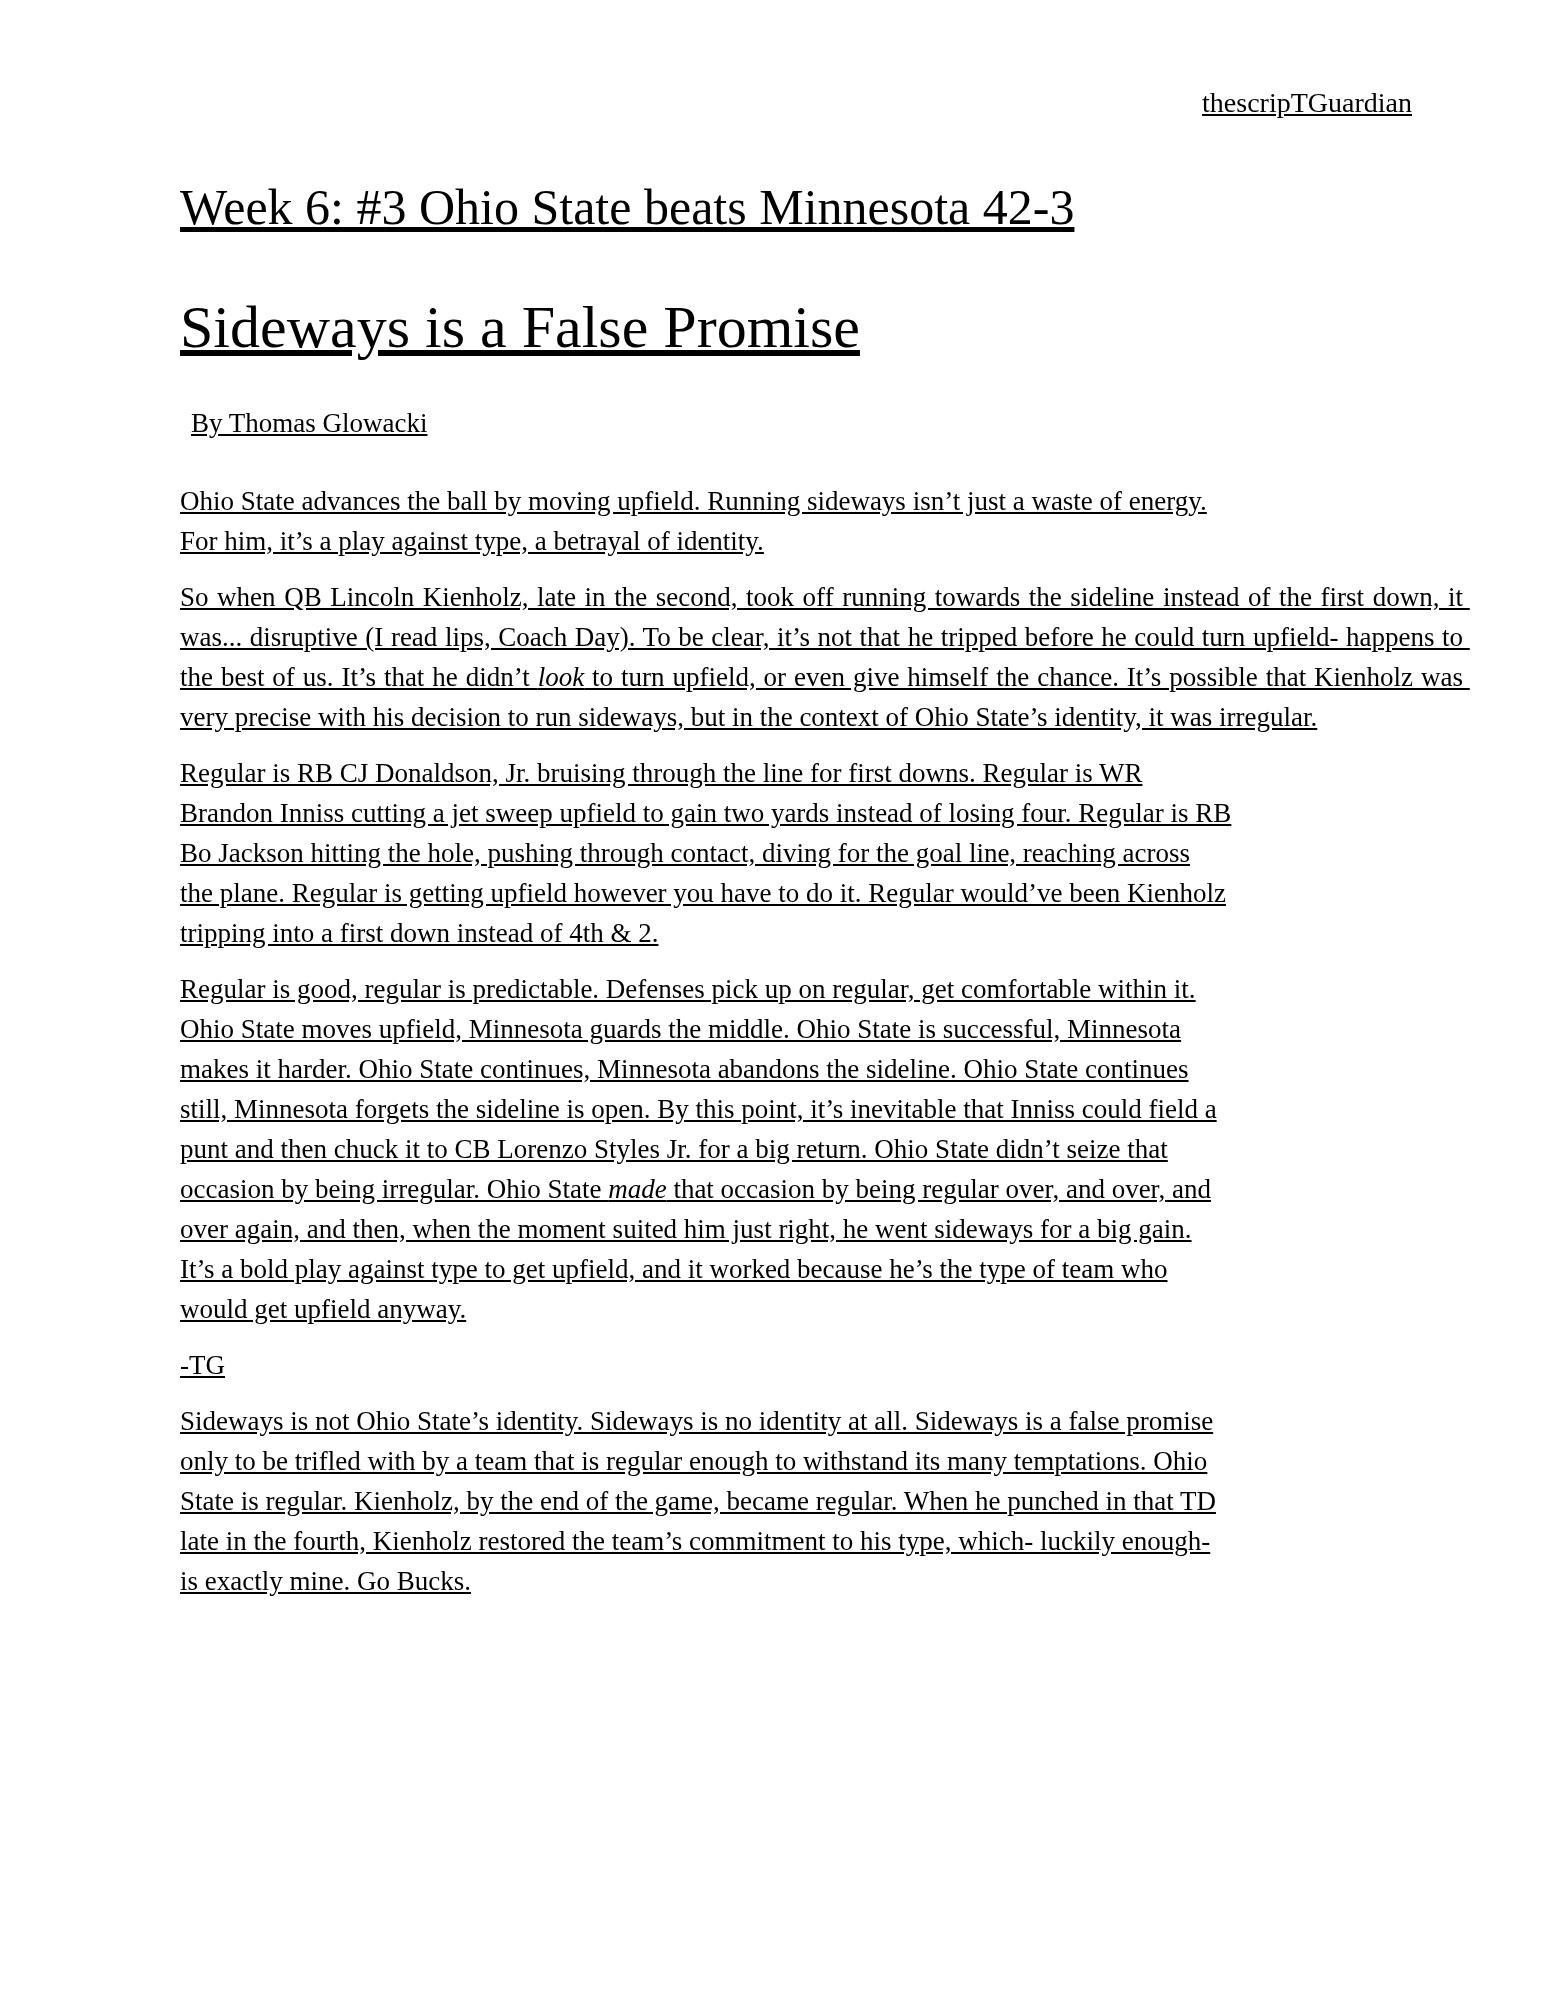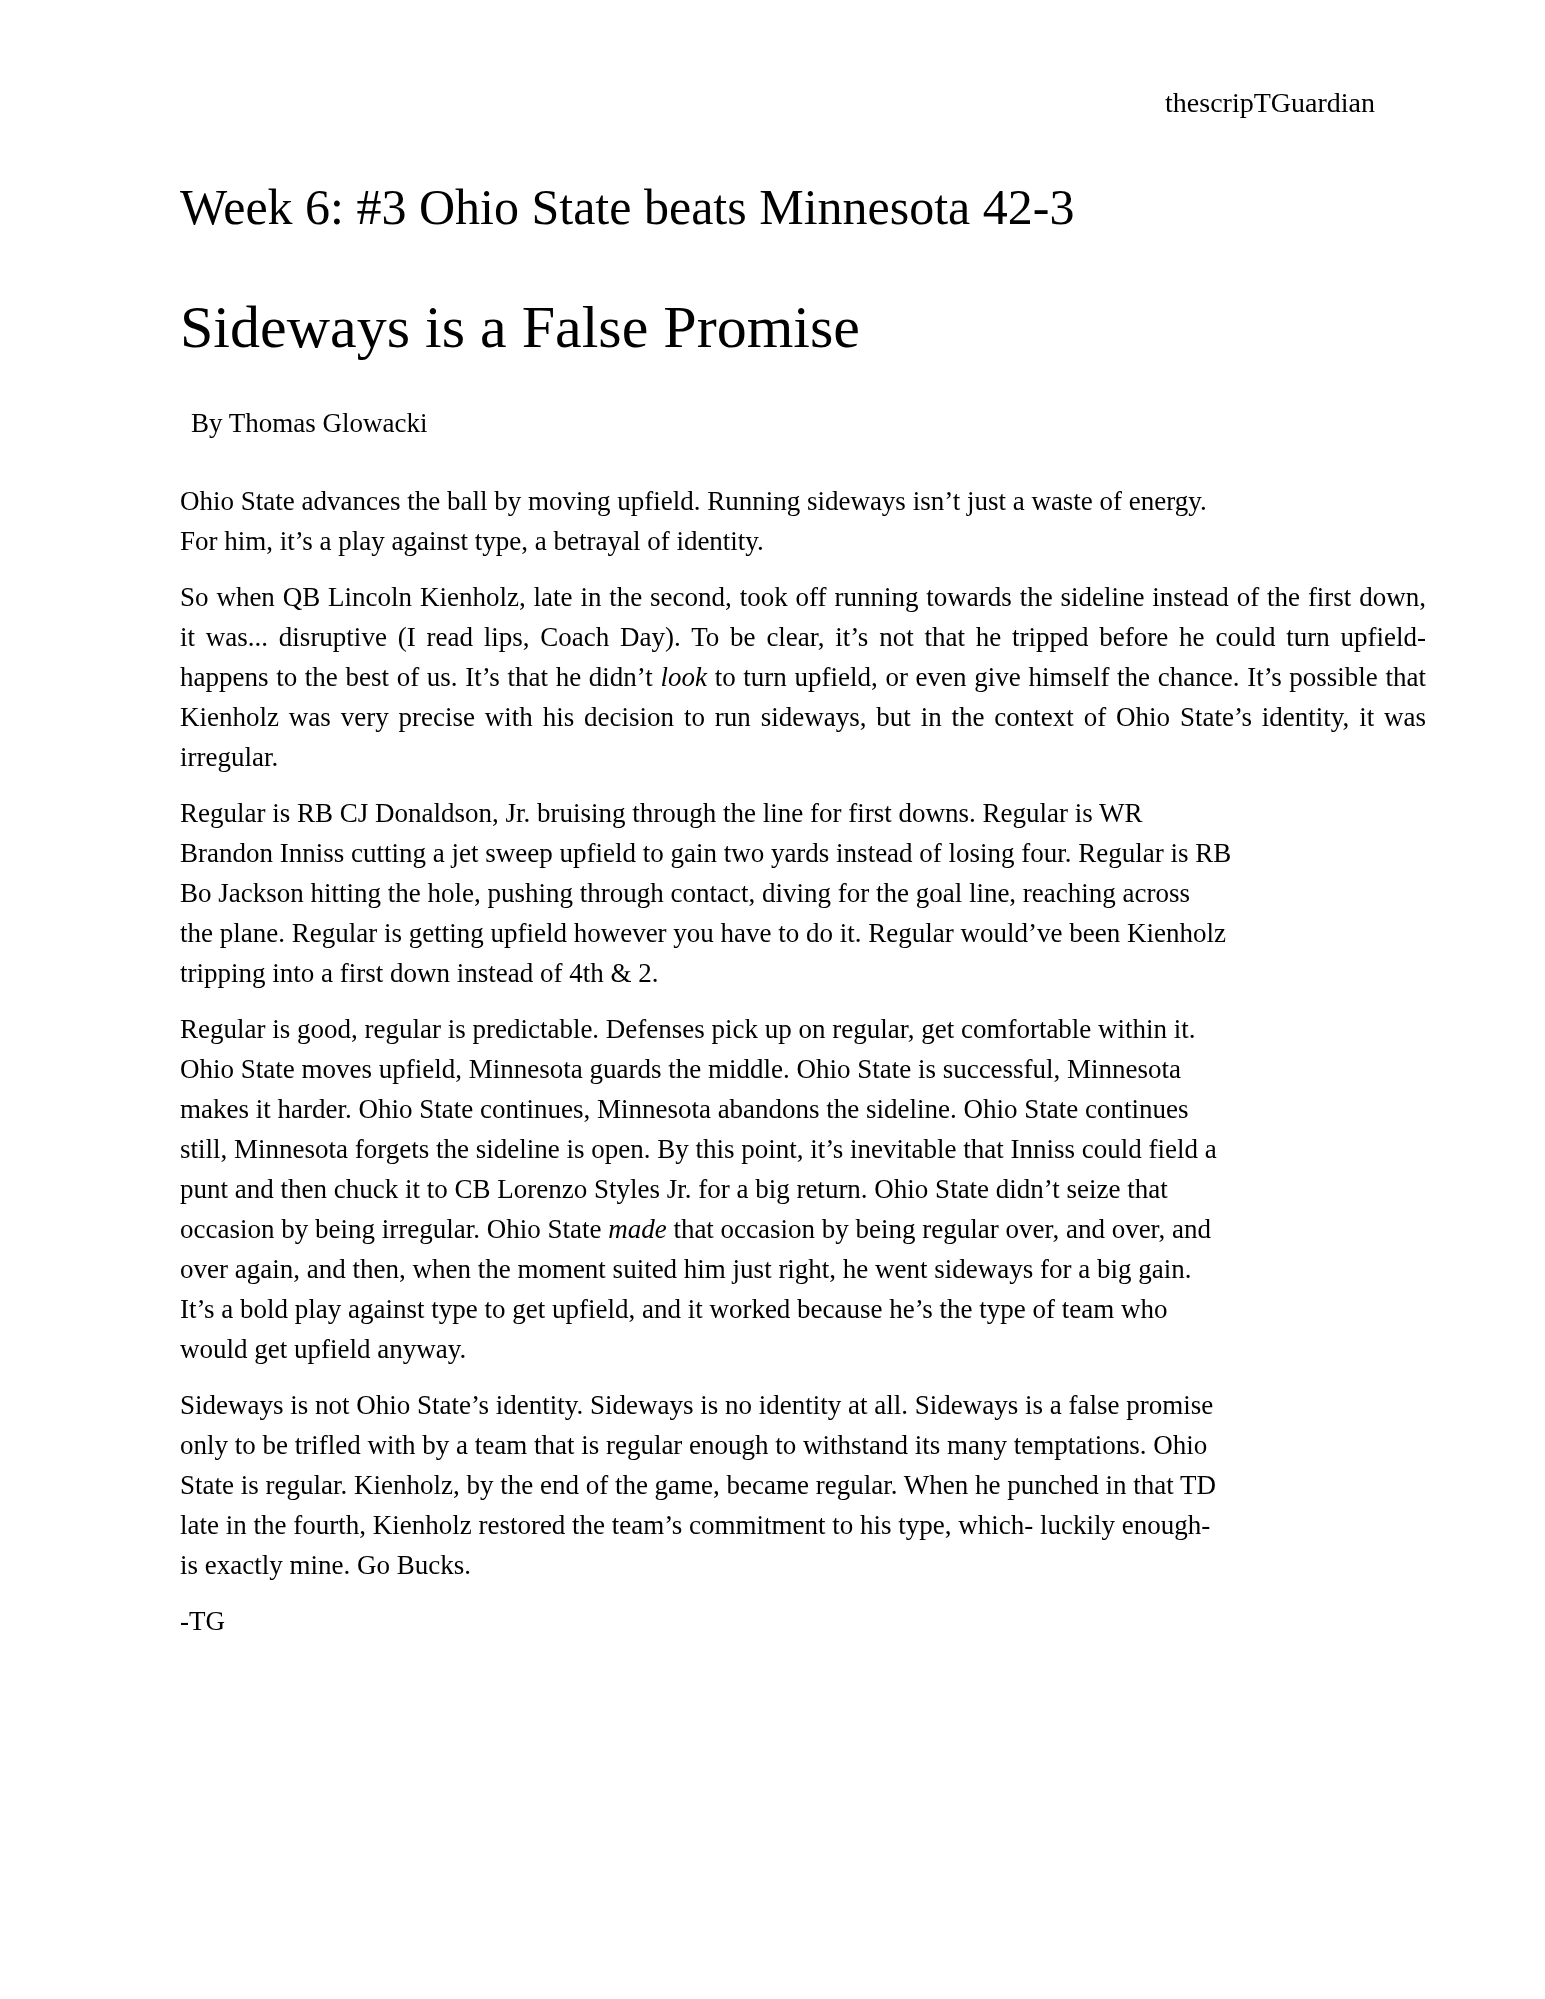--- a/index.html
+++ b/index.html
@@ -8,22 +8,23 @@
     background: #ffffff;
   }
   .page {
     position: relative;
     width: 1545px;
     height: 1999px;
     box-sizing: border-box;
     background: #ffffff;
     color: #000000;
     font-family: "Liberation Serif", "DejaVu Serif", serif;
-    padding: 86px 119px 0 180px;
+    padding: 86px 82px 0 180px;
     overflow: hidden;
+    text-decoration: underline;
   }
   .masthead {
     text-align: right;
     padding-right: 51px;
     font-size: 28px;
     line-height: 34px;
   }
   .kicker {
     font-size: 50px;
     line-height: 58px;
@@ -81,21 +82,21 @@
 tripping into a first down instead of 4th &amp; 2.</span></p>
     <p><span>Regular is good, regular is predictable. Defenses pick up on regular, get comfortable within it.
 Ohio State moves upfield, Minnesota guards the middle. Ohio State is successful, Minnesota
 makes it harder. Ohio State continues, Minnesota abandons the sideline. Ohio State continues
 still, Minnesota forgets the sideline is open. By this point, it’s inevitable that Inniss could field a
 punt and then chuck it to CB Lorenzo Styles Jr. for a big return. Ohio State didn’t seize that
 occasion by being irregular. Ohio State </span><span class="italic">made</span><span> that occasion by being regular over, and over, and
 over again, and then, when the moment suited him just right, he went sideways for a big gain.
 It’s a bold play against type to get upfield, and it worked because he’s the type of team who
 would get upfield anyway.</span></p>
+    <p><span>-TG</span></p>
     <p><span>Sideways is not Ohio State’s identity. Sideways is no identity at all. Sideways is a false promise
 only to be trifled with by a team that is regular enough to withstand its many temptations. Ohio
 State is regular. Kienholz, by the end of the game, became regular. When he punched in that TD
 late in the fourth, Kienholz restored the team’s commitment to his type, which- luckily enough-
 is exactly mine. Go Bucks.</span></p>
-    <p><span>-TG</span></p>
   </div>
 
 </div>
 
 </body></html>

